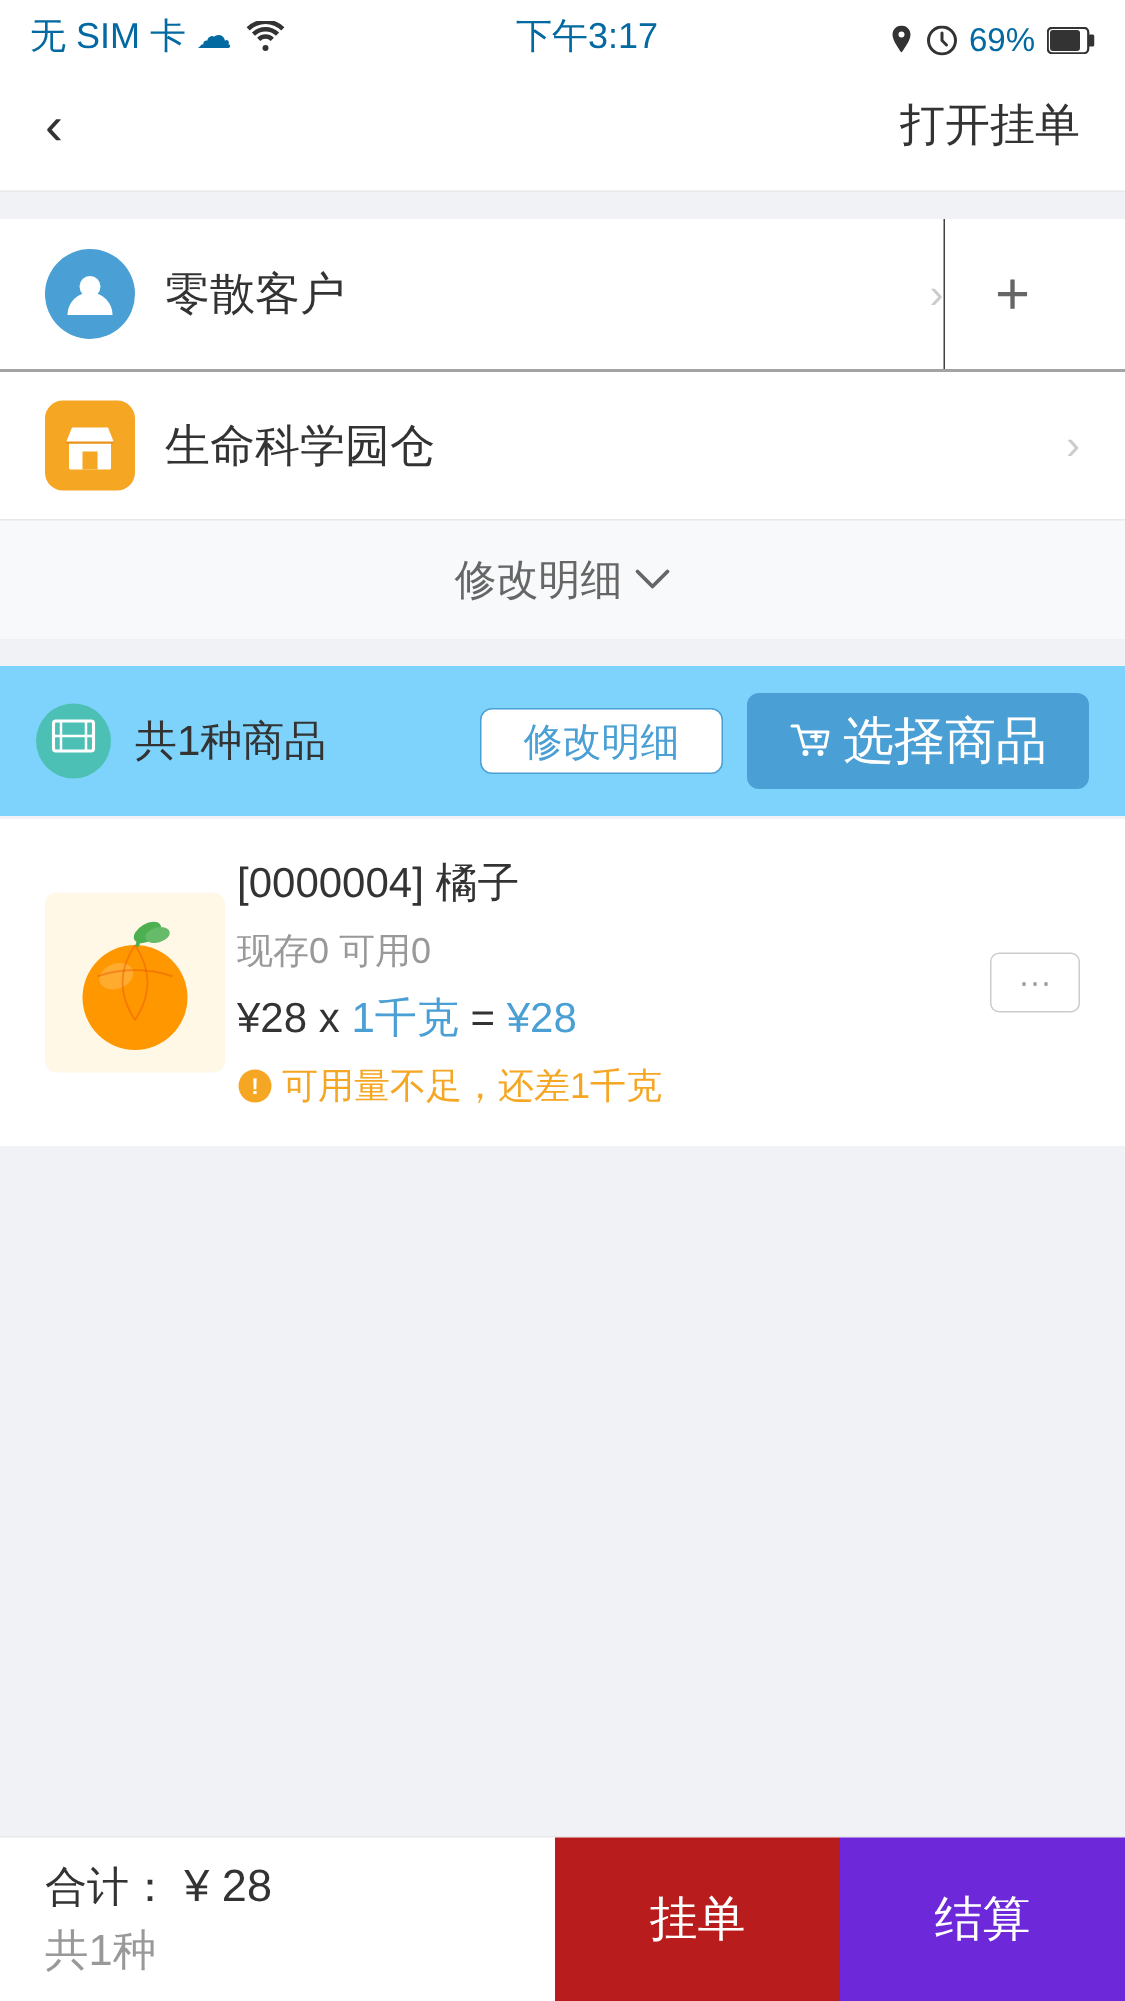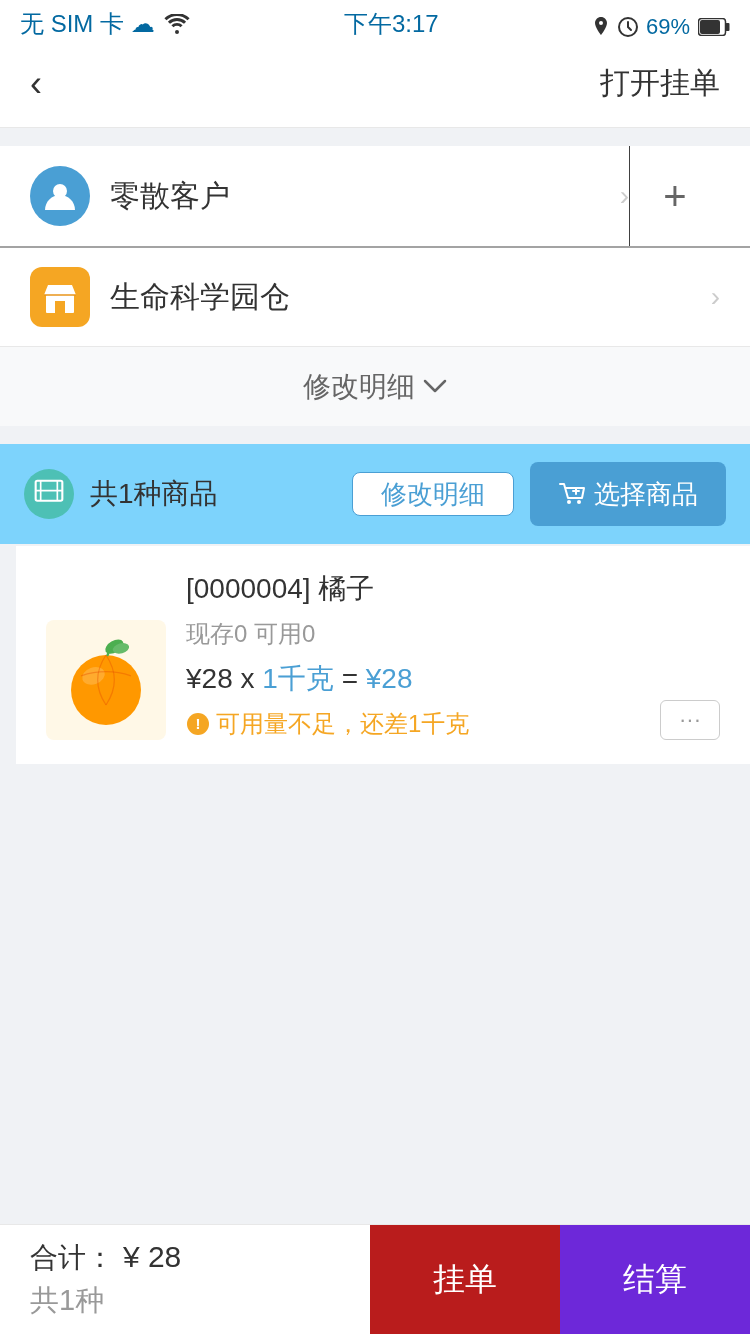--- a/index.html
+++ b/index.html
@@ -184,38 +184,37 @@
       align-items: center;
       justify-content: center;
       cursor: pointer;
     }
     .btn-select-product {
       height: 64px;
       padding: 0 28px;
       border-radius: 8px;
       background: #4a9fd4;
       color: #fff;
-      font-size: 26px;
+      font-size: 34px;
       display: flex;
       align-items: center;
       justify-content: center;
       cursor: pointer;
       gap: 8px;
     }
     .btn-select-product svg { width: 28px; height: 28px; }
 
     
     .product-item {
       background: #fff;
       margin-top: 2px;
       padding: 24px 30px;
       display: flex;
-      gap: 20px;
-      align-items: flex-end;
-      margin-left: 16px;
+      gap: 8px;
+      align-items: center;
     }
     .product-image {
       width: 120px;
       height: 120px;
       border-radius: 8px;
       overflow: hidden;
       flex-shrink: 0;
       background: #fff8e7;
       display: flex;
       align-items: center;

